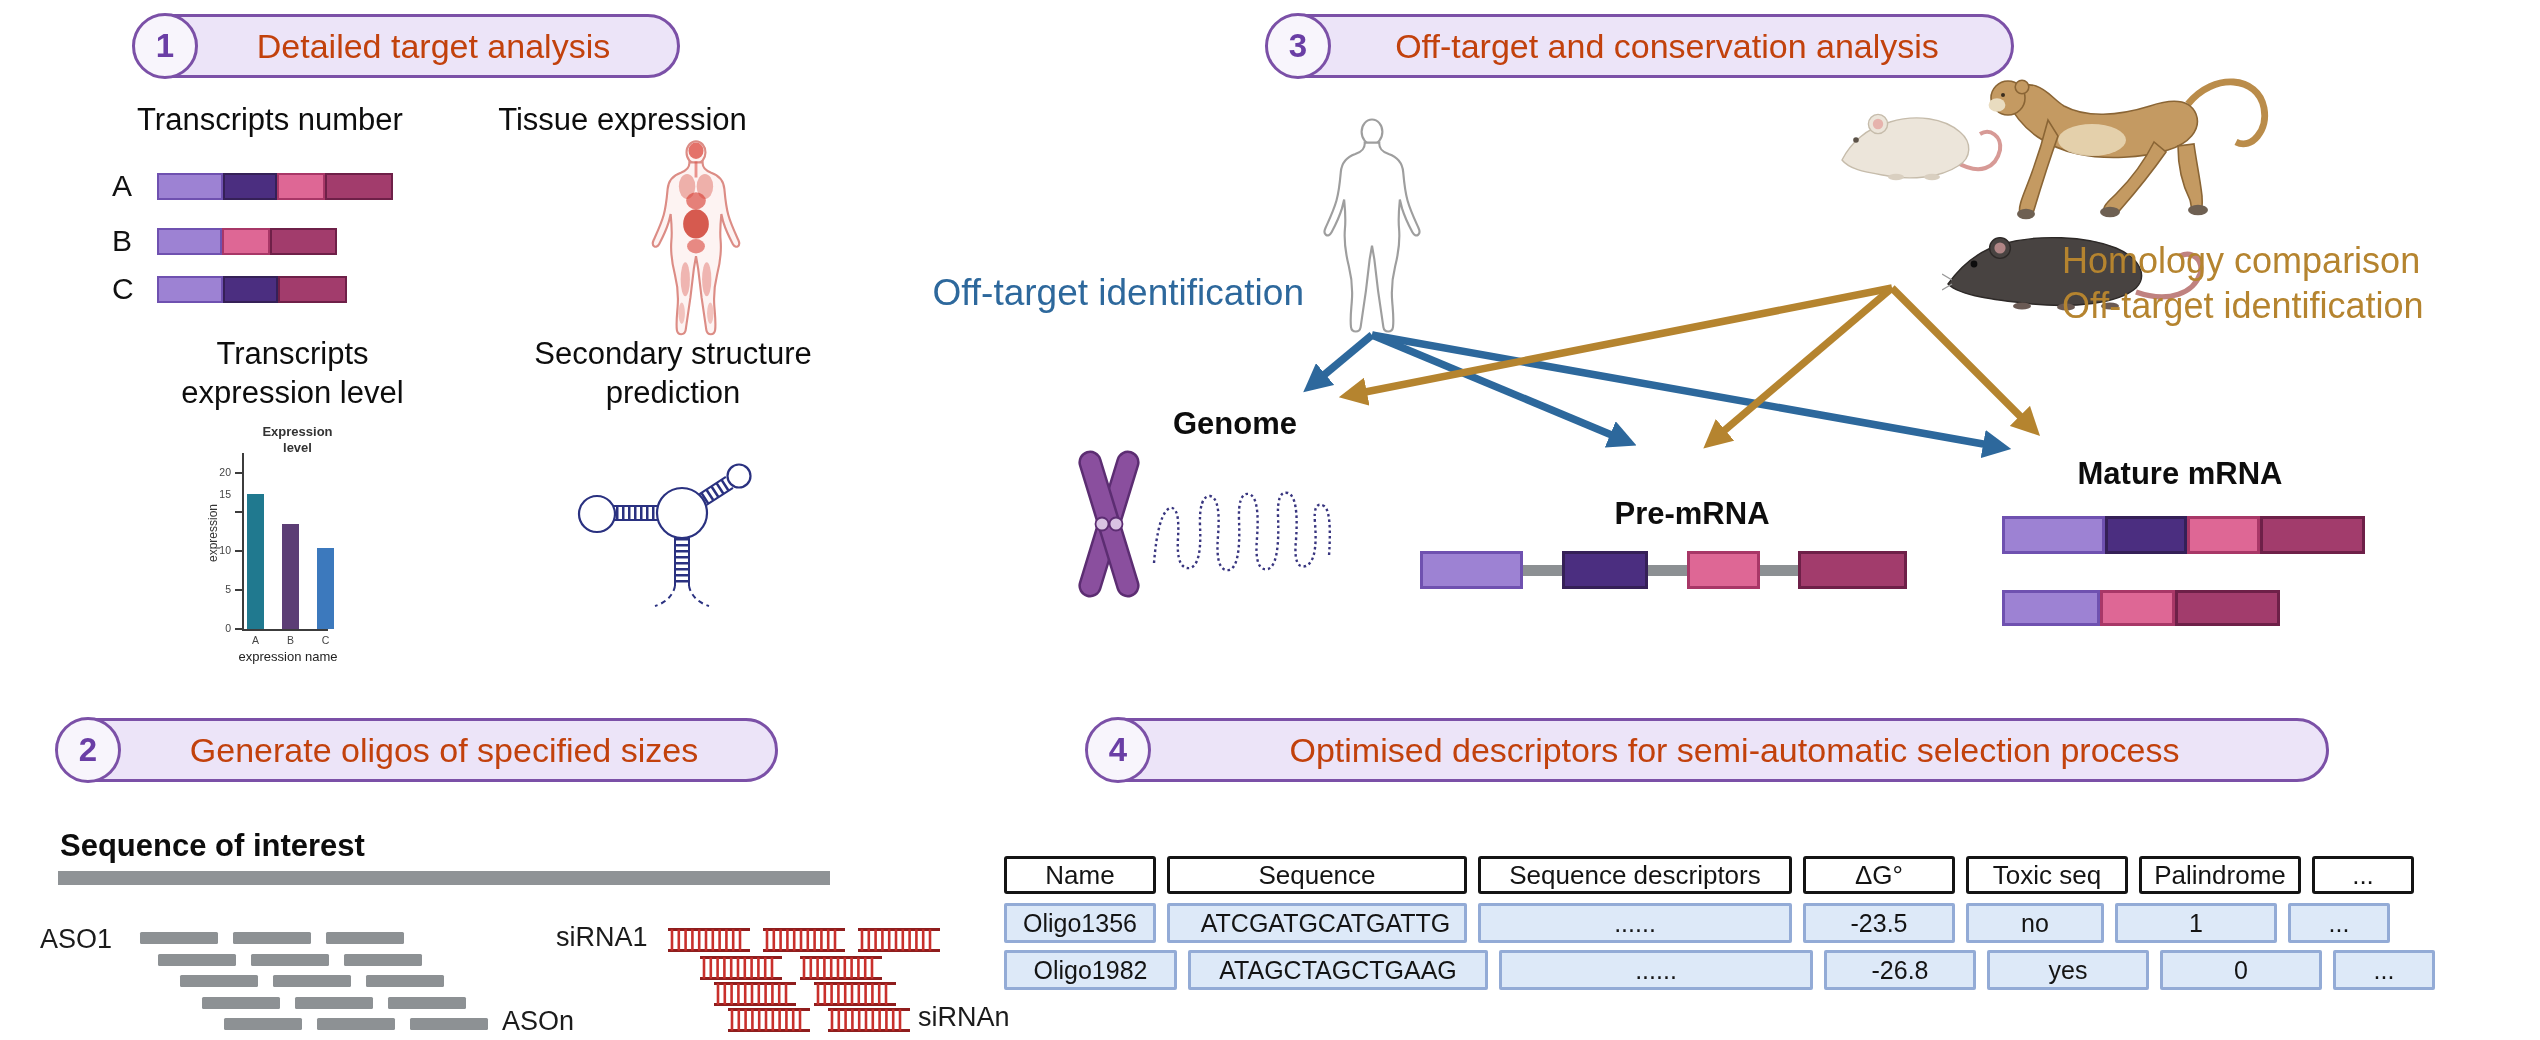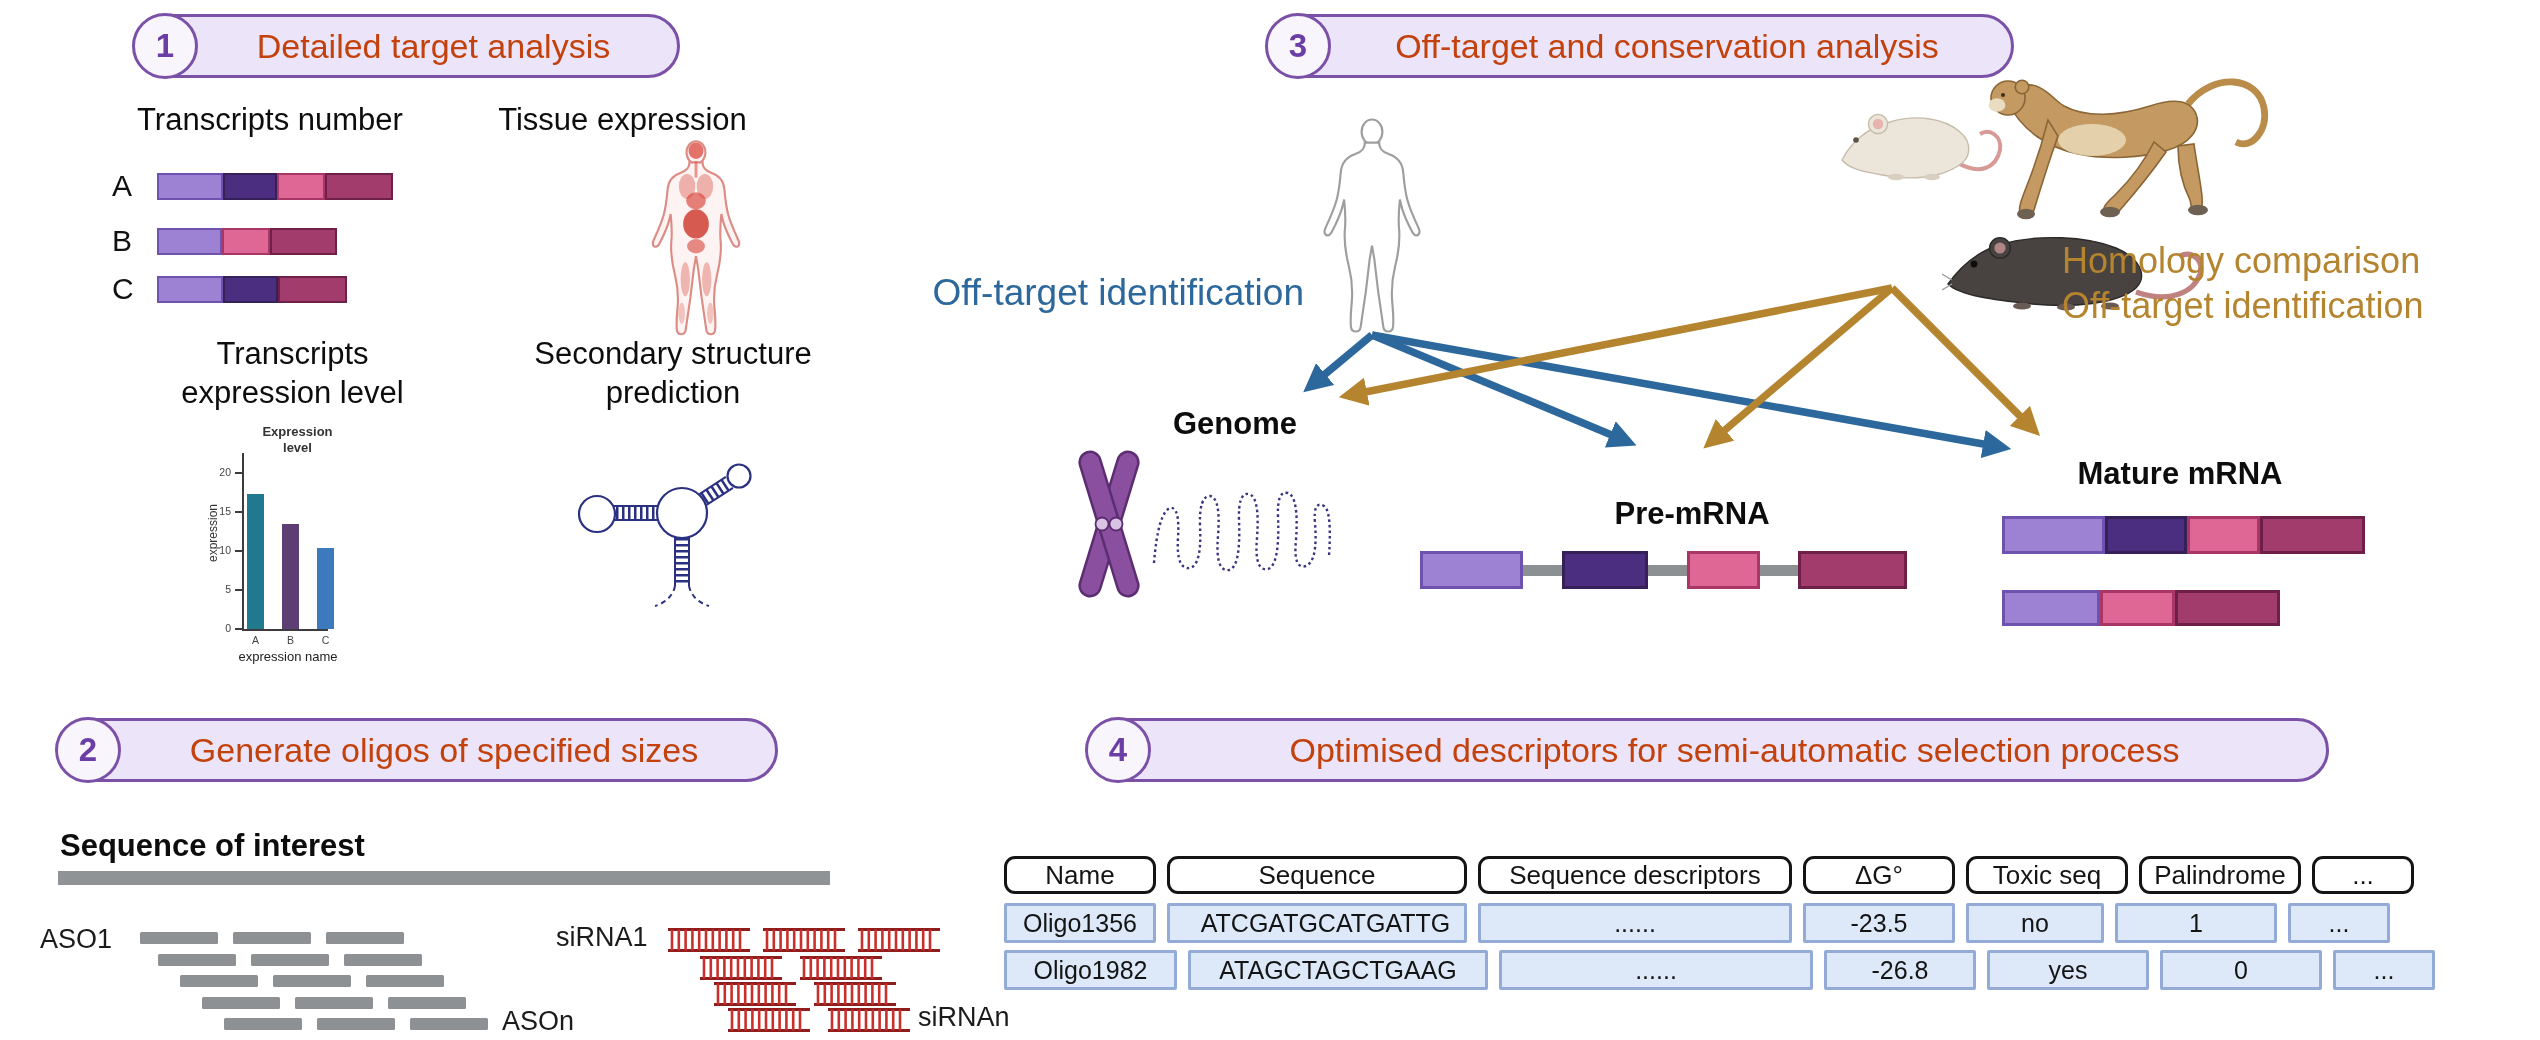--- a/index.html
+++ b/index.html
@@ -46,21 +46,21 @@
 
   
   .mrna-exon{box-sizing:border-box;height:38px;}
   .intron{background:#8c9093;height:11px;}
 
   
   .arrow-blue{stroke:#2d689c;}
   .arrow-gold{stroke:#b5842f;}
 
   
-  .th-cell{background:#ffffff;border:3.5px solid #141414;border-radius:11px;height:38px;
+  .th-cell{background:#ffffff;border:3.5px solid #141414;border-radius:3px;height:38px;
            display:flex;align-items:center;justify-content:center;font-size:26px;box-sizing:border-box;}
   .td-cell{background:#dde9f8;border:3px solid #93abd6;border-radius:2px;height:40px;
            display:flex;align-items:center;justify-content:center;font-size:25px;box-sizing:border-box;}
   .t-row{display:flex;gap:11px;}
 </style>
 </head>
 <body>
 
 <div id="canvas">
 
@@ -121,21 +121,21 @@
       <div class="mini-xlab">expression name</div>
       <div class="mini-axis" style="left: 52px; top: 35px; width: 2px; height: 178px;"></div>
       <div class="mini-axis" style="left: 52px; top: 211px; width: 86px; height: 2px;"></div>
       <div class="mini-axis" style="left: 45px; top: 210px; width: 7px; height: 2px;"></div>
       <div class="mini-tick-label" style="left: 10px; top: 204px;">0</div>
       <div class="mini-axis" style="left: 45px; top: 170.93px; width: 7px; height: 2px;"></div>
       <div class="mini-tick-label" style="left: 10px; top: 164.93px;">5</div>
       <div class="mini-axis" style="left: 45px; top: 131.86px; width: 7px; height: 2px;"></div>
       <div class="mini-tick-label" style="left: 10px; top: 125.86px;">10</div>
       <div class="mini-axis" style="left: 45px; top: 92.7907px; width: 7px; height: 2px;"></div>
-      <div class="mini-tick-label" style="left: 10px; top: 87px;">15</div>
+      <div class="mini-tick-label" style="left: 10px; top: 70px;">15</div>
       <div class="mini-axis" style="left: 45px; top: 53.7209px; width: 7px; height: 2px;"></div>
       <div class="mini-tick-label" style="left: 10px; top: 47.7209px;">20</div>
       <div class="mini-bar" style="left: 57px; top: 75.8186px; height: 135.181px; background: rgb(32, 121, 143);"></div>
       <div class="mini-cat" style="left: 50px; top: 216px;">A</div>
       <div class="mini-bar" style="left: 92px; top: 105.512px; height: 105.488px; background: rgb(92, 62, 117);"></div>
       <div class="mini-cat" style="left: 85px; top: 216px;">B</div>
       <div class="mini-bar" style="left: 127px; top: 129.735px; height: 81.2651px; background: rgb(60, 121, 189);"></div>
       <div class="mini-cat" style="left: 120px; top: 216px;">C</div>
     </div>
 

